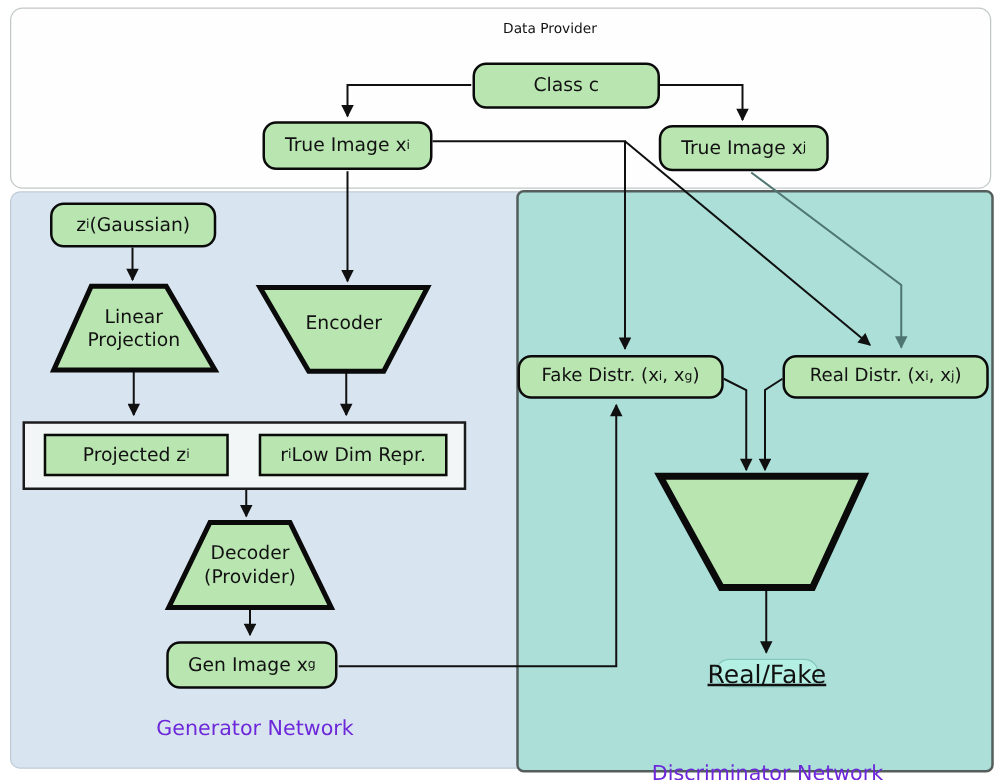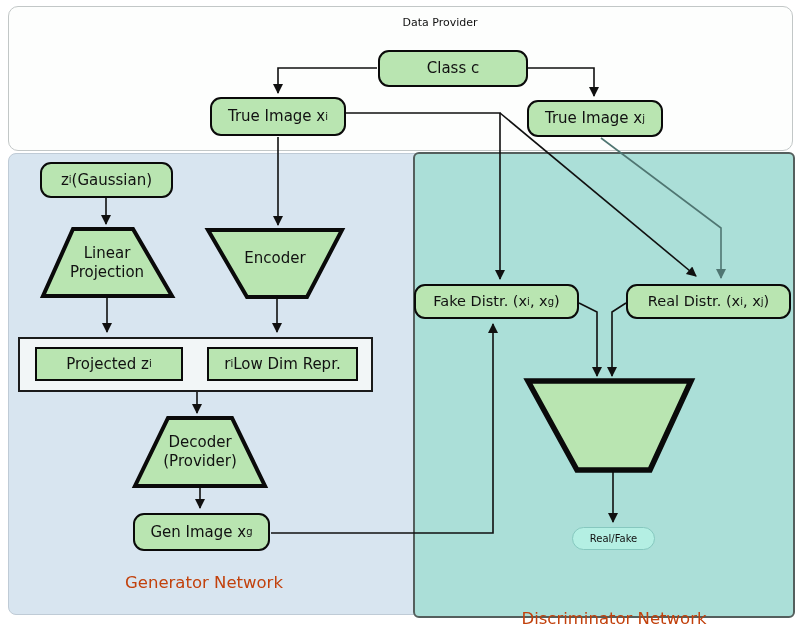--- a/index.html
+++ b/index.html
@@ -14,24 +14,24 @@
                border:2px solid #545f5d;border-radius:6px;}
   .edges{position:absolute;left:0;top:0;width:800px;height:624px;}
   .node{position:absolute;box-sizing:border-box;display:flex;align-items:center;justify-content:center;
         background:#b9e5b1;border:2.5px solid #0a0a0a;border-radius:11px;
         font-size:15px;line-height:1.1;white-space:nowrap;}
   .rect-node{border-radius:0;border-width:2px;}
   .container-box{position:absolute;box-sizing:border-box;left:18px;top:337px;width:355px;height:55px;
                  background:#f2f6f7;border:2px solid #1b1b1b;}
   .shape-label{position:absolute;display:flex;align-items:center;justify-content:center;
                text-align:center;font-size:15px;line-height:1.25;}
-  .region-label{position:absolute;font-size:16.5px;color:#c2410c;text-align:center;}
+  .region-label{position:absolute;font-size:16.5px;color:#6d28d9;text-align:center;}
   .title-label{position:absolute;font-size:11px;color:#111;text-align:center;}
   .pill{position:absolute;box-sizing:border-box;display:flex;align-items:center;justify-content:center;
-        background:#b4efe3;border:1.5px solid #86c8bf;border-radius:12px;font-size:10px;}
+        background:#b4efe3;border:1.5px solid #86c8bf;border-radius:12px;font-size:20px;text-decoration:underline;}
   sub{font-size:10px;line-height:0;}
   .wrap{white-space:normal;text-align:center;}
 </style>
 </head>
 <body>
 
 <div class="canvas">
 
   <div class="panel dp-region"></div>
   <div class="panel gen-region"></div>

